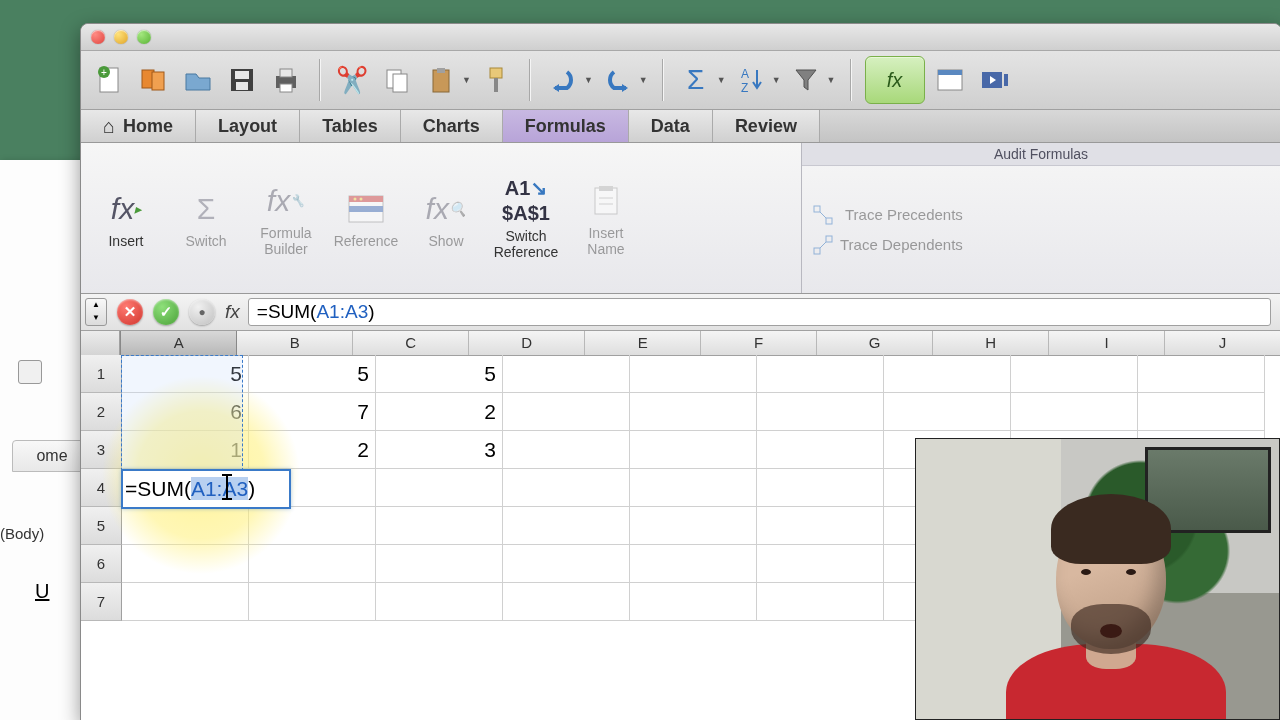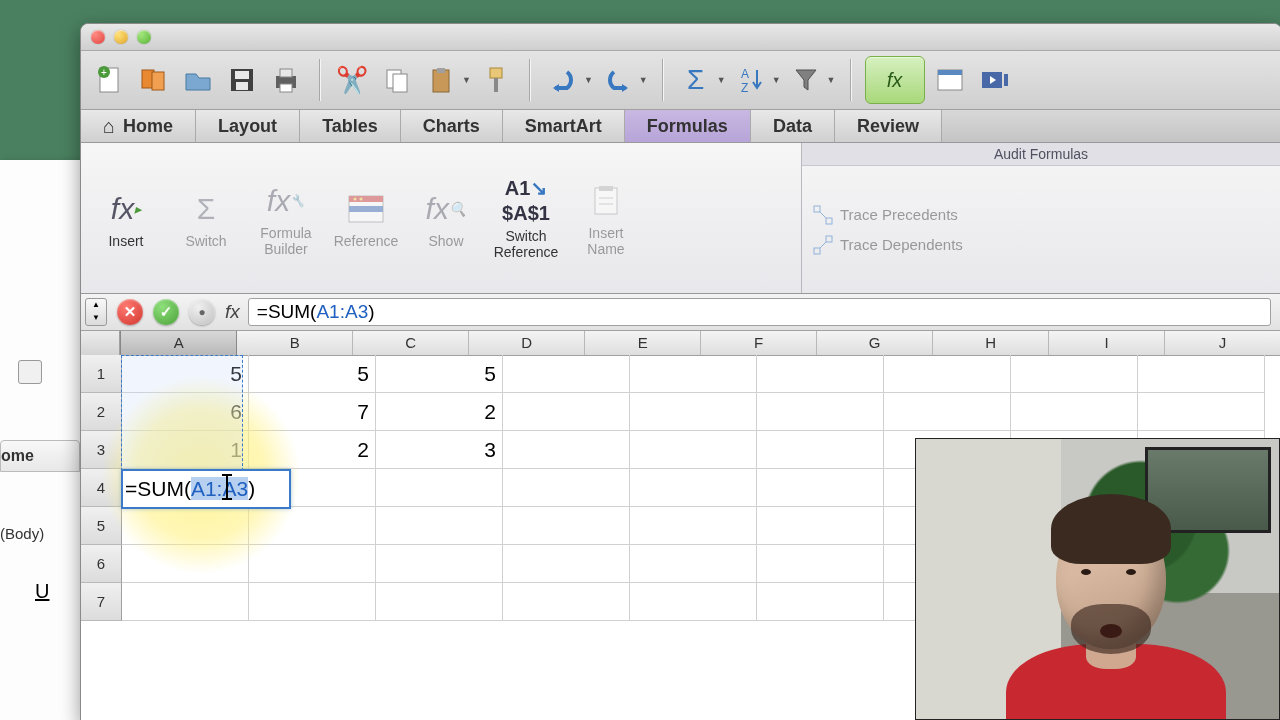--- a/index.html
+++ b/index.html
@@ -1,17 +1,17 @@
 <!DOCTYPE html>
 <html><head>
 <meta charset="utf-8">
 <style>
   html,body{margin:0;padding:0;width:1280px;height:720px;overflow:hidden;font-family:"Lucida Grande","Helvetica Neue",Arial,sans-serif;background:#4a8060;}
   .bg-window{position:absolute;left:0;top:160px;width:80px;height:560px;background:#fdfdfd;border-right:1px solid #c0c0c0;box-shadow:2px 0 6px rgba(0,0,0,.15);}
-  .bg-tab{position:absolute;left:0;top:280px;width:78px;height:30px;background:linear-gradient(#f8f8f8,#e8e8e8);border:1px solid #bbb;border-radius:4px 4px 0 0;font-size:16px;text-align:left;line-height:30px;color:#333;font-weight:bold;}
+  .bg-tab{position:absolute;left:12px;top:280px;width:78px;height:30px;background:linear-gradient(#f8f8f8,#e8e8e8);border:1px solid #bbb;border-radius:4px 4px 0 0;font-size:16px;text-align:center;line-height:30px;color:#333;}
   .bg-body{position:absolute;left:0;top:365px;font-size:15px;color:#333;}
   .bg-u{position:absolute;left:35px;top:420px;font-size:20px;text-decoration:underline;}
   .bg-ico{position:absolute;left:18px;top:200px;width:22px;height:22px;border:1px solid #999;border-radius:3px;background:#f0f0f0;}
 
   .win{position:absolute;left:80px;top:23px;width:1200px;height:697px;background:#ececec;border-top-left-radius:8px;border-top-right-radius:8px;box-shadow:0 6px 20px rgba(0,0,0,.4);border:1px solid #8a8a8a;}
   .titlebar{height:26px;background:linear-gradient(#e8e8e8,#cfcfcf);border-top-left-radius:8px;border-top-right-radius:8px;border-bottom:1px solid #a8a8a8;display:flex;align-items:center;padding-left:10px;gap:9px;}
   .tl{width:14px;height:14px;border-radius:50%;box-shadow:inset 0 1px 1px rgba(255,255,255,.6),0 0 1px rgba(0,0,0,.5);}
   .tl.r{background:radial-gradient(circle at 30% 30%,#ff8b83,#e0443e);}
   .tl.y{background:radial-gradient(circle at 30% 30%,#ffe27a,#e0a428);}
   .tl.g{background:radial-gradient(circle at 30% 30%,#a3e77e,#59b334);}
@@ -31,21 +31,21 @@
 
   .ribbon{height:150px;background:linear-gradient(#f6f6f6,#e8e8ec);border-bottom:1px solid #999;display:flex;}
   .rib-group{border-right:1px solid #b8b8c0;display:flex;flex-direction:column;}
   .rib-title{height:22px;text-align:center;font-size:14px;color:#505060;border-bottom:1px solid #c8c8d0;background:#e0e0e6;line-height:22px;}
   .rib-body{flex:1;display:flex;align-items:center;padding:0 10px;gap:10px;}
   .rib-btn{display:flex;flex-direction:column;align-items:center;justify-content:center;font-size:14px;color:#333;min-width:70px;gap:2px;cursor:pointer;}
   .rib-btn.dis{opacity:.45;}
   .rib-ico{width:44px;height:44px;display:flex;align-items:center;justify-content:center;font-size:30px;}
   .rib-sm{display:flex;flex-direction:column;gap:8px;}
   .rib-sm-row{display:flex;align-items:center;gap:6px;font-size:15px;color:#444;white-space:nowrap;}
-  .rib-sm-row.dis{opacity:.5;}
+  .rib-sm-row.dis{opacity:.5;justify-content:space-between;}
   .rib-sm-ico{width:22px;height:22px;display:flex;align-items:center;justify-content:center;}
 
   .fbar{height:36px;background:linear-gradient(#f4f4f4,#e2e2e2);border-bottom:1px solid #a0a0a0;display:flex;align-items:center;}
   .namebox{width:180px;height:26px;margin-left:24px;background:#fff;border:1px solid #a0a0a0;border-radius:3px;display:flex;align-items:center;justify-content:center;font-size:18px;font-weight:bold;}
   .stepper{width:20px;height:26px;margin-left:4px;border:1px solid #999;border-radius:3px;background:linear-gradient(#f8f8f8,#dcdcdc);display:flex;flex-direction:column;}
   .stepper div{flex:1;text-align:center;font-size:8px;line-height:12px;}
   .act-btn{width:26px;height:26px;border-radius:50%;margin-left:10px;display:flex;align-items:center;justify-content:center;font-size:15px;font-weight:bold;color:#fff;box-shadow:inset 0 1px 2px rgba(255,255,255,.5),0 1px 2px rgba(0,0,0,.3);cursor:pointer;}
   .act-btn.x{background:radial-gradient(circle at 35% 30%,#ff7a72,#d0342c);}
   .act-btn.c{background:radial-gradient(circle at 35% 30%,#8ee07a,#4aa038);}
   .act-btn.eq{background:radial-gradient(circle at 35% 30%,#f0f0f0,#c0c0c0);color:#666;}
@@ -216,21 +216,20 @@
           </svg>
         </div>
     </div>
   </div>
 
   <div class="tabs">
     <div class="tab home">Home</div>
     <div class="tab">Layout</div>
     <div class="tab">Tables</div>
     <div class="tab">Charts</div>
-    <div class="tab">SmartArt</div>
     <div class="tab active">Formulas</div>
     <div class="tab">Data</div>
     <div class="tab">Review</div>
   </div>
 
   <div class="ribbon">
     <div class="rib-group" style="width:720px;">
       <div class="rib-body">
         <div class="rib-btn">
           <div class="rib-ico" style="font-style:italic;color:#556;">fx<span style="font-size:14px;color:#4a9a3a;">▸</span></div>

